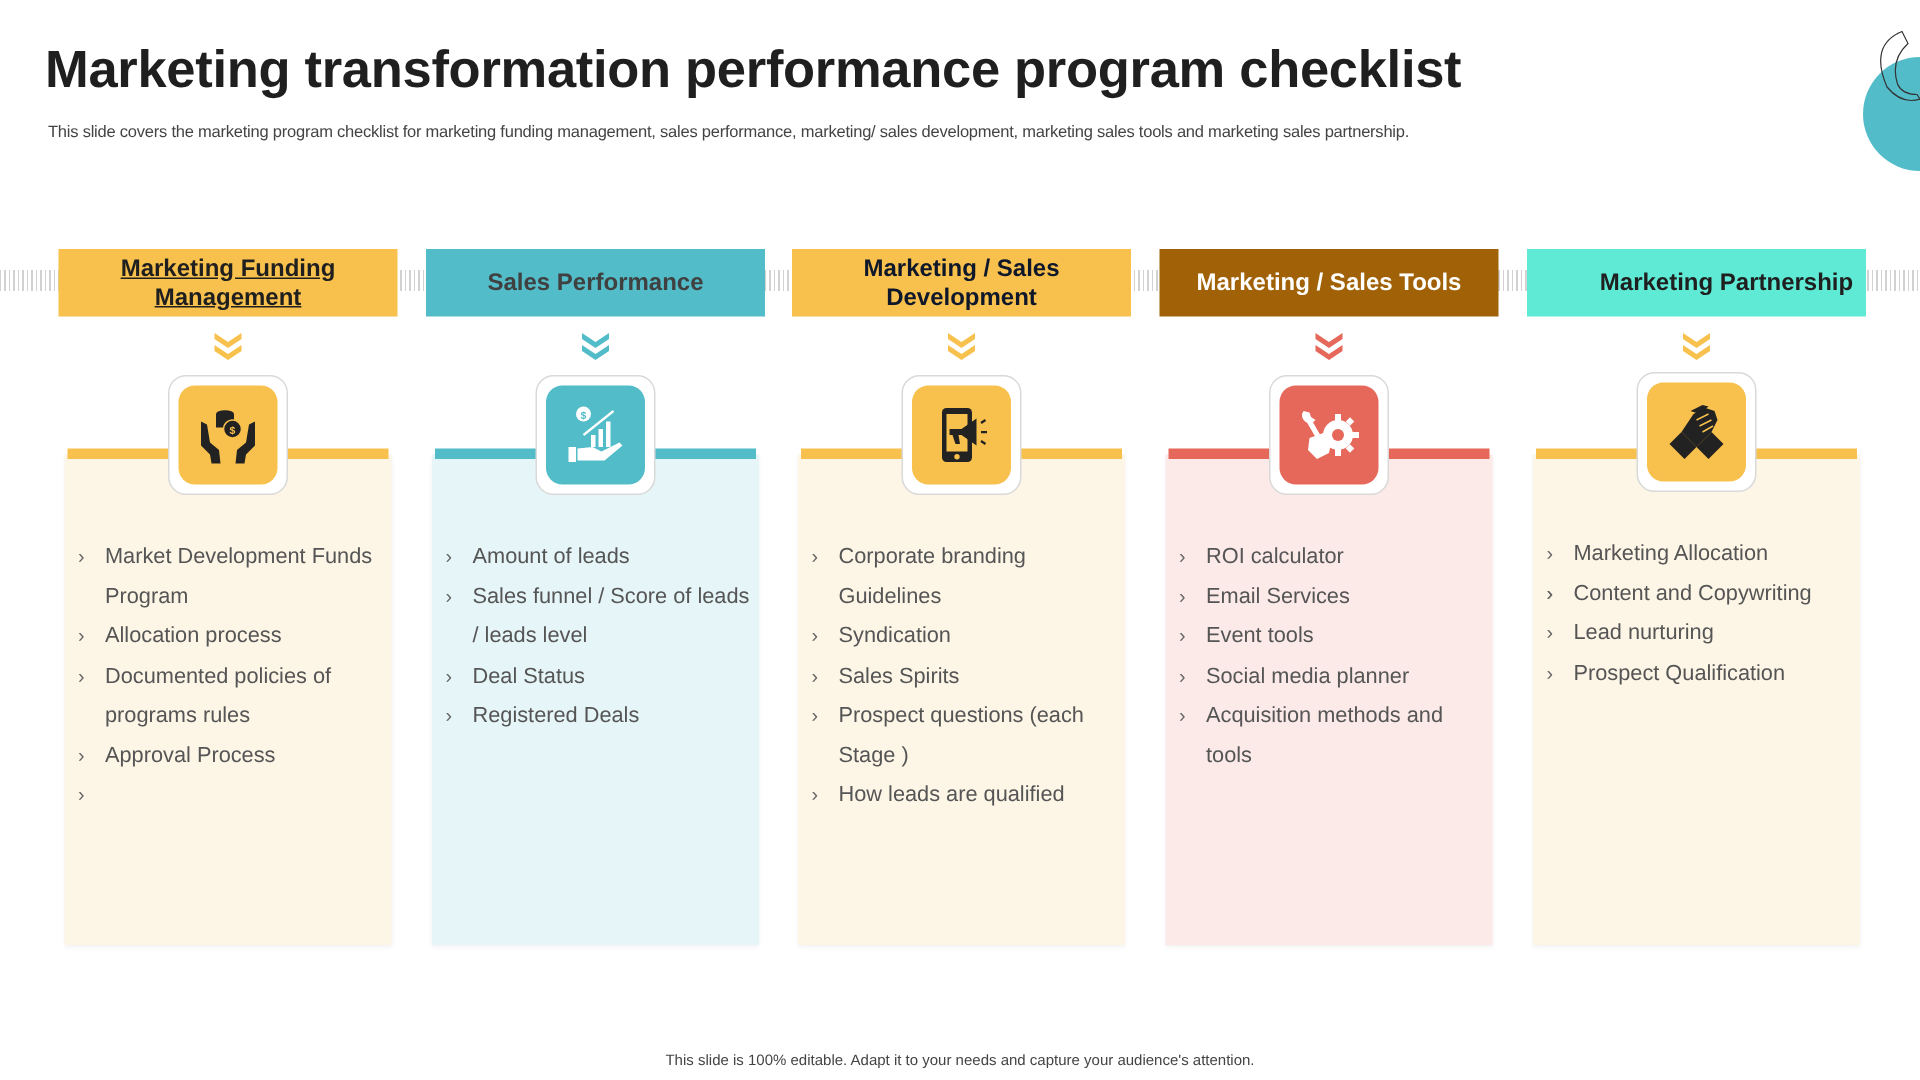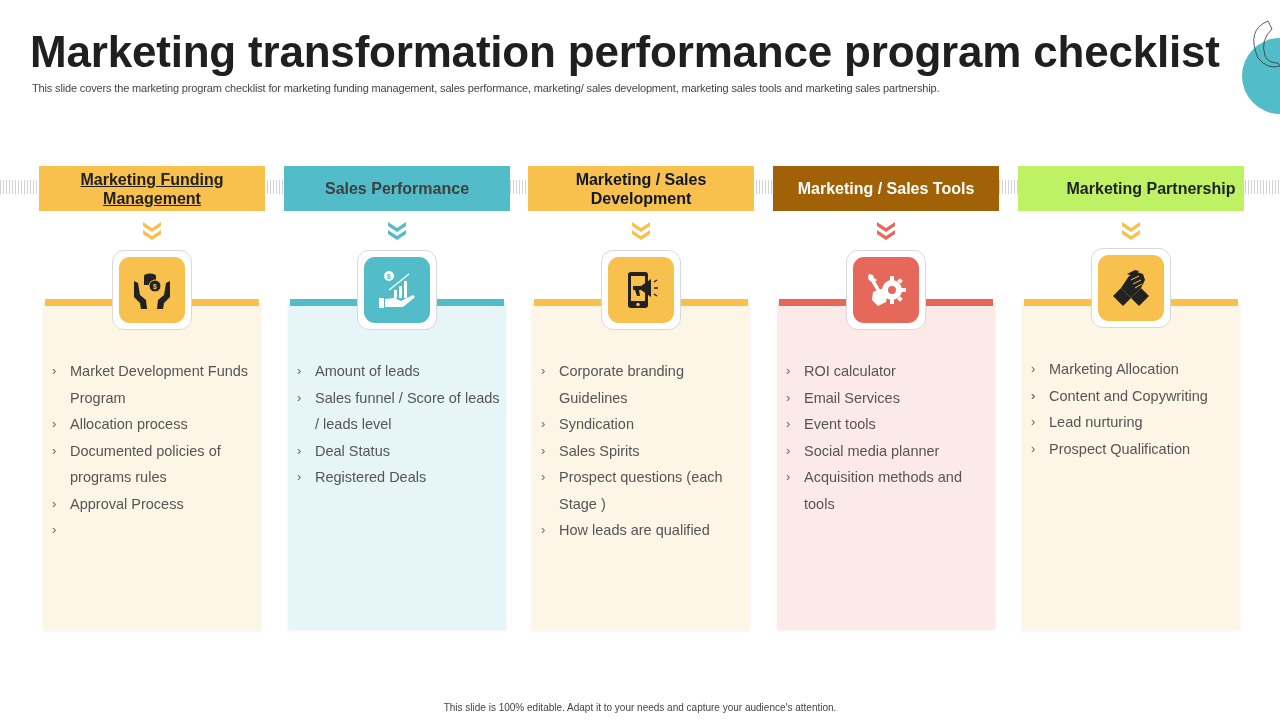--- a/index.html
+++ b/index.html
@@ -1,19 +1,19 @@
 <!DOCTYPE html>
 <html><head>
 <meta charset="utf-8">
 <style>
   * { box-sizing: border-box; margin: 0; padding: 0; }
   html, body { width: 1280px; height: 720px; overflow: hidden; background: #ffffff; }
   body { position: relative; font-family: "Liberation Sans", sans-serif; color: #222; }
 
-  .title { position: absolute; left: 30px; top: 27px; font-size: 44px; font-weight: bold; color: #1f1f1f; letter-spacing: -0.2px; white-space: nowrap; }
+  .title { position: absolute; left: 30px; top: 27px; font-size: 35px; font-weight: bold; color: #1f1f1f; letter-spacing: -0.2px; white-space: nowrap; }
   .subtitle { position: absolute; left: 32px; top: 82px; font-size: 11px; color: #444; white-space: nowrap; letter-spacing: -0.15px; }
 
   .deco { position: absolute; right: 0; top: 0; width: 60px; height: 130px; overflow: hidden; }
   .deco svg { position: absolute; left: 0; top: 0; }
 
   .stripe { position: absolute; left: 0; right: 0; top: 180px; height: 14px;
     background: repeating-linear-gradient(90deg, #d2d2d2 0 1px, transparent 1px 3px); }
 
   .column { position: absolute; top: 166px; width: 226px; height: 470px; }
   .header { position: absolute; left: 0; top: 0; width: 226px; height: 45px; display: flex; align-items: center; justify-content: center; text-align: center; font-weight: bold; font-size: 16px; line-height: 19px; padding: 0 8px; }
@@ -157,21 +157,21 @@
   <ul class="list">
     <li><span class="b">›</span><span>ROI calculator</span></li>
     <li><span class="b">›</span><span>Email Services</span></li>
     <li><span class="b">›</span><span>Event tools</span></li>
     <li><span class="b">›</span><span>Social media planner</span></li>
     <li><span class="b">›</span><span>Acquisition methods and tools</span></li>
   </ul>
 </div>
 
 <div class="column" style="left:1018px;">
-  <div class="header" style="background:#bef264;color:#1f1f1f;padding-left:48px;">Marketing Partnership</div>
+  <div class="header" style="background:#5eead4;color:#1f1f1f;padding-left:48px;">Marketing Partnership</div>
   <svg class="chev" viewBox="0 0 20 20">
       <path d="M1,2 L10,8 L19,2 L19,6 L10,12 L1,6Z M1,10 L10,16 L19,10 L19,14 L10,20 L1,14Z" fill="#F8C04C"></path>
     </svg>
   <div class="card" style="background:#FDF6E7;"></div>
   <div class="bar" style="background:#F8C04C;"></div>
   <div class="iconbox" style="top:82px;">
     <div class="iconinner" style="background:#F8C04C;">
       <svg width="44" height="44" viewBox="0 0 44 44">
         <g fill="#222">
           <path d="M4,30 L14,40 L22,32 L12,22Z"></path>

